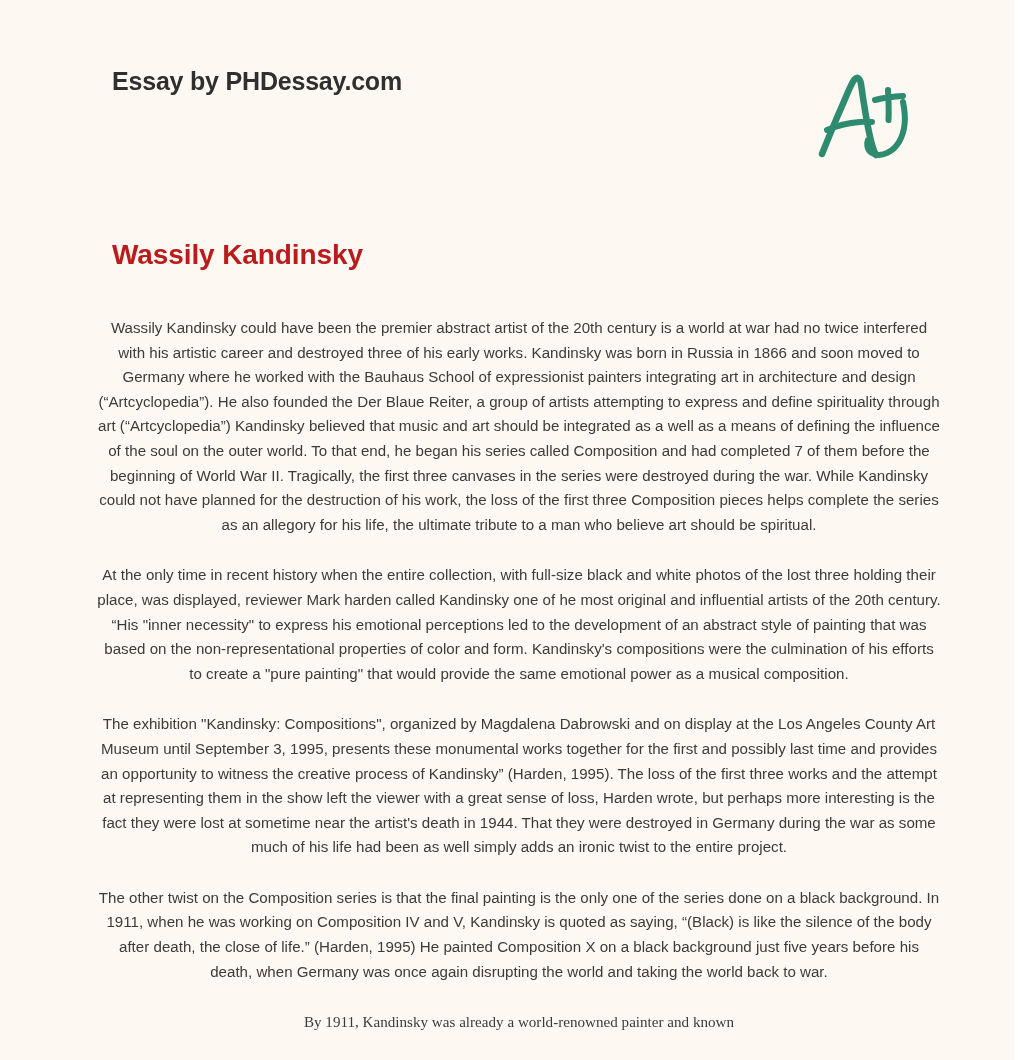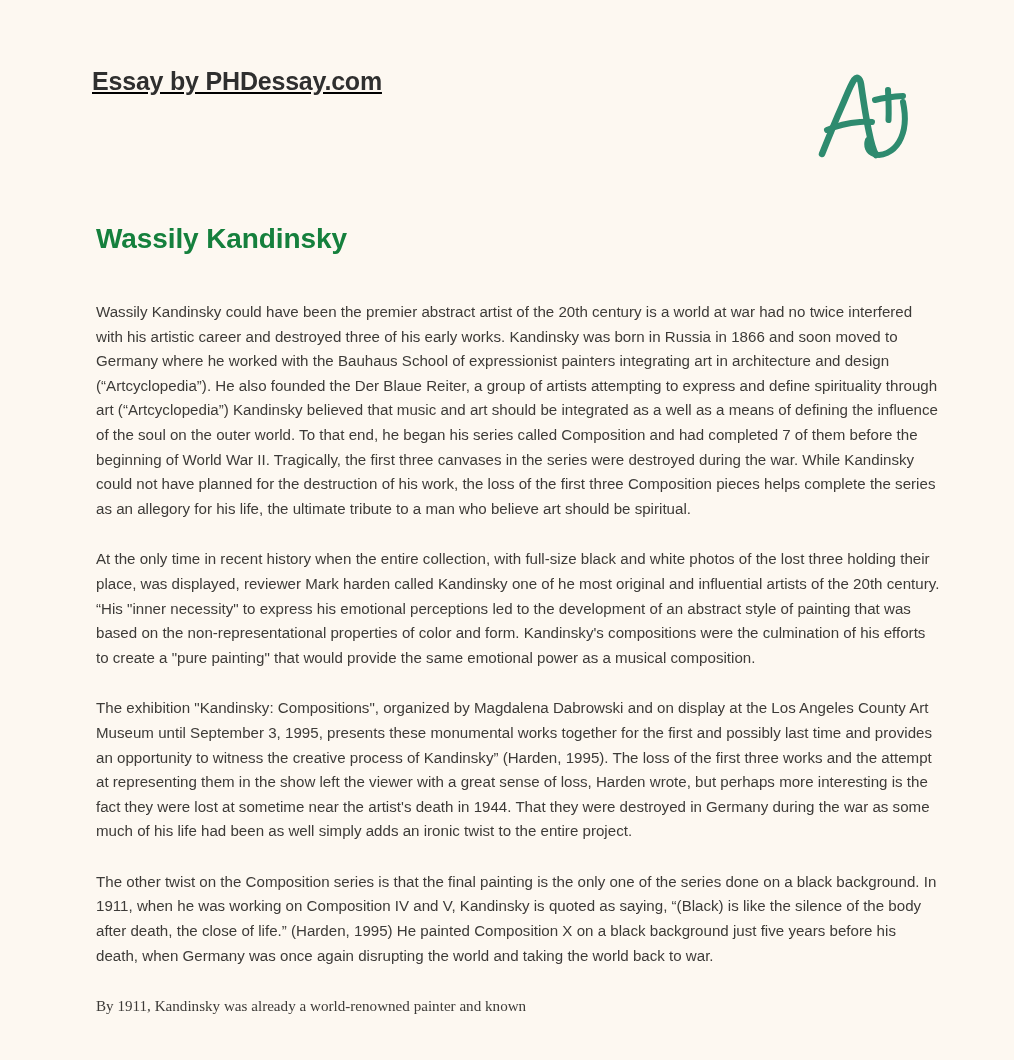--- a/index.html
+++ b/index.html
@@ -20,24 +20,23 @@
     width: 1014px;
     height: 1060px;
     background: #fdf8f1;
     box-sizing: border-box;
     overflow: hidden;
   }
 
   
   .header {
     position: absolute;
-    left: 92px;
+    left: 112px;
     top: 66px;
     width: 830px;
-    text-decoration: underline;
   }
 
   .brand-line {
     font-size: 25px;
     font-weight: 700;
     letter-spacing: -0.2px;
     color: #2f2f2f;
     line-height: 1.2;
     white-space: nowrap;
   }
@@ -73,38 +72,38 @@
 
   
   .article {
     position: absolute;
     left: 96px;
     top: 221px;
     width: 846px;
   }
 
   .article-title {
-    margin: 0;
+    margin: 16px;
     font-size: 28px;
     font-weight: 700;
     letter-spacing: -0.1px;
-    color: #15803d;
+    color: #b91c1c;
     line-height: 1.25;
   }
 
   .body-copy {
     margin-top: 44px;
   }
 
   .body-copy p {
     margin: 8px 0 26px 0;
     font-size: 15.1px;
     line-height: 24.6px;
     color: #3d3b38;
-    text-align: left;
+    text-align: center;
     letter-spacing: 0.01px;
   }
 
   .body-copy p:last-child {
     margin-bottom: 0;
     font-family: Liberation Serif, serif;
   }
 
   
   .edge-strip {

